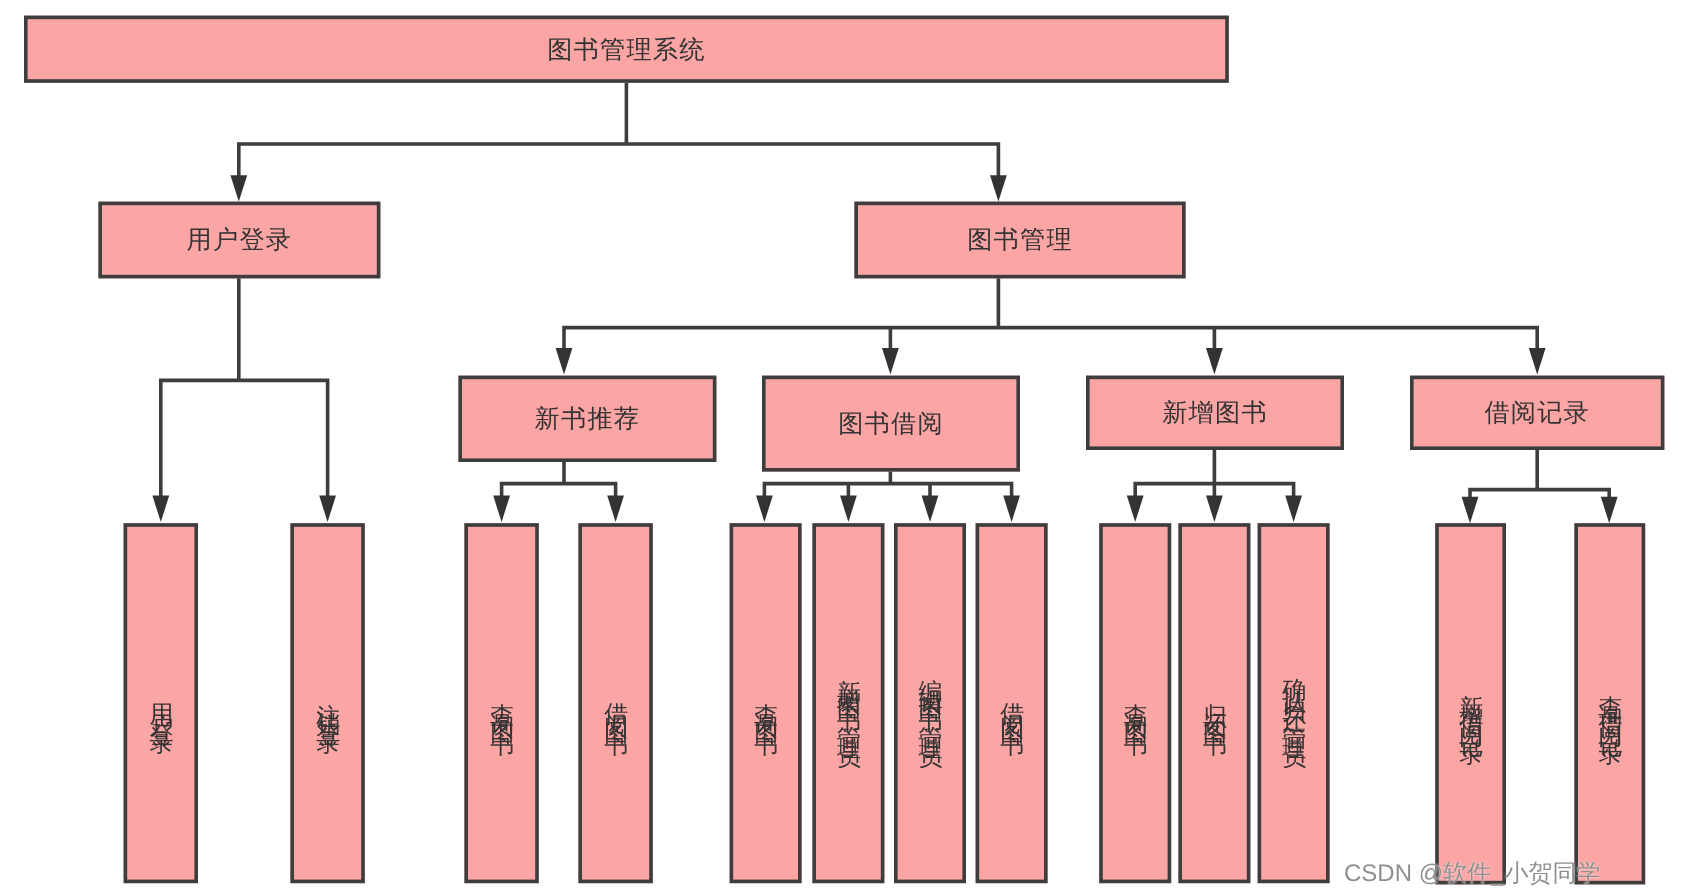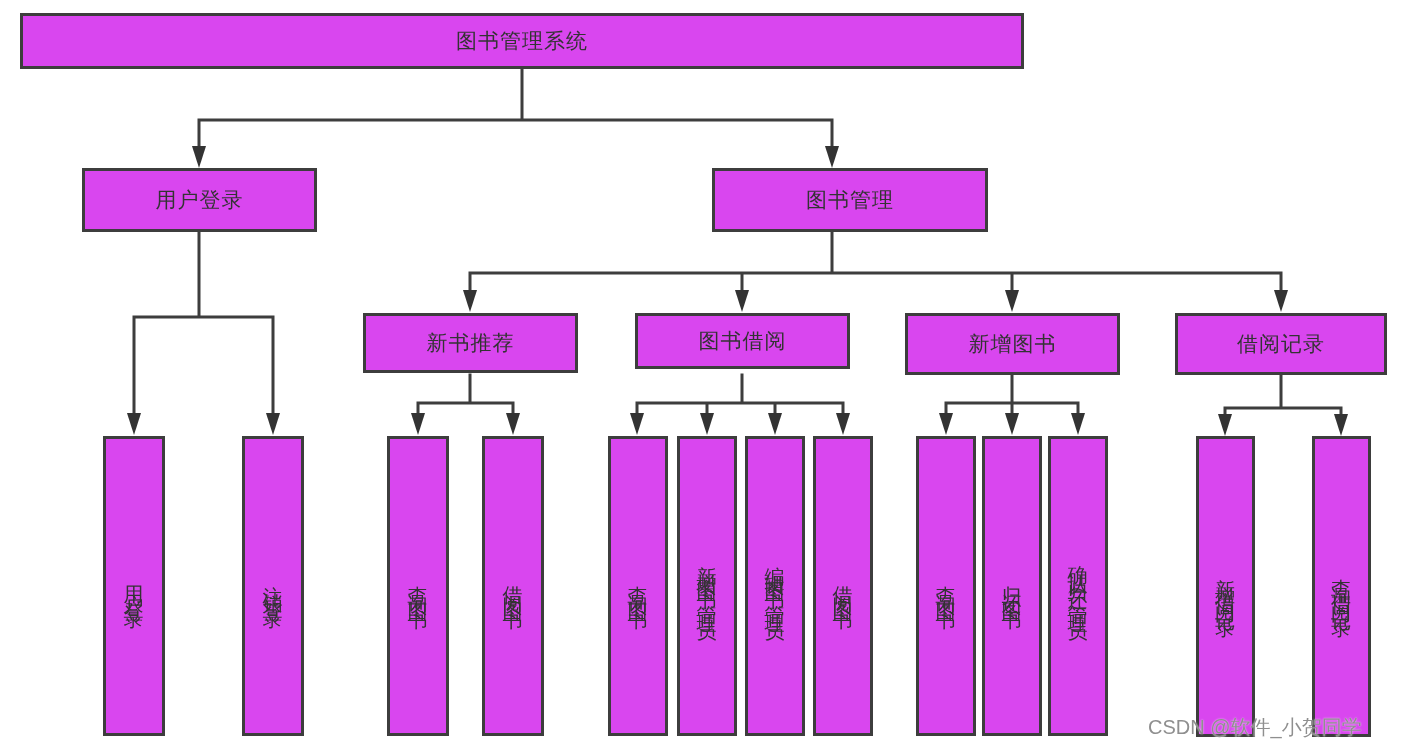--- a/index.html
+++ b/index.html
@@ -11,43 +11,43 @@
     font-family: "Liberation Sans", sans-serif;
   }
   #stage { position: absolute; inset: 0; width: 1405px; height: 747px; }
   svg.connectors {
     position: absolute; left: 0; top: 0;
     width: 1405px; height: 747px;
     pointer-events: none;
   }
   .box {
     position: absolute;
-    background: #d946ef;
+    background: #fca5a5;
     border: 3px solid #3d3d3d;
     box-sizing: border-box;
     display: flex;
     align-items: center;
     justify-content: center;
     color: #333333;
     z-index: 2;
   }
   .bh { font-size: 21px; letter-spacing: 1px; }
   .bv {
     writing-mode: vertical-rl;
     text-orientation: mixed;
     font-size: 20px;
     letter-spacing: 8px;
     line-height: 1;
   }
   
   .b-root  { left: 20px;   top: 13px;  width: 1004px; height: 56px; }
   .b-l2a   { left: 82px;   top: 168px; width: 235px;  height: 64px; }
   .b-l2b   { left: 712px;  top: 168px; width: 276px;  height: 64px; }
-  .b-l3a   { left: 363px;  top: 313px; width: 215px;  height: 60px; }
-  .b-l3b   { left: 635px;  top: 313px; width: 215px;  height: 56px; }
+  .b-l3a   { left: 382px;  top: 313px; width: 215px;  height: 72px; }
+  .b-l3b   { left: 635px;  top: 313px; width: 215px;  height: 80px; }
   .b-l3c   { left: 905px;  top: 313px; width: 215px;  height: 62px; }
   .b-l3d   { left: 1175px; top: 313px; width: 212px;  height: 62px; }
   .b-g1c1  { left: 103px;  top: 436px; width: 62px;   height: 300px; }
   .b-g1c2  { left: 242px;  top: 436px; width: 62px;   height: 300px; }
   .b-g2c1  { left: 387px;  top: 436px; width: 62px;   height: 300px; }
   .b-g2c2  { left: 482px;  top: 436px; width: 62px;   height: 300px; }
   .b-g3c1  { left: 608px;  top: 436px; width: 60px;   height: 300px; }
   .b-g3c2  { left: 677px;  top: 436px; width: 60px;   height: 300px; }
   .b-g3c3  { left: 745px;  top: 436px; width: 60px;   height: 300px; }
   .b-g3c4  { left: 813px;  top: 436px; width: 60px;   height: 300px; }
@@ -57,21 +57,20 @@
   .b-g5c1  { left: 1196px; top: 436px; width: 59px;   height: 301px; }
   .b-g5c2  { left: 1312px; top: 436px; width: 59px;   height: 301px; }
   .watermark {
     position: absolute;
     left: 1120px; top: 714px;
     z-index: 3;
     font-size: 20px;
     color: #8f8f8f;
     text-shadow: 0 0 2px rgba(255,255,255,0.8);
     white-space: nowrap;
-    margin-left: 28px;
   }
   .line { stroke: #3d3d3d; stroke-width: 3; fill: none; stroke-linecap: square; }
   .arrow { fill: #333333; stroke: none; }
 </style>
 </head>
 <body>
 
 <div id="stage">
 
   <svg class="connectors" viewBox="0 0 1405 747" xmlns="http://www.w3.org/2000/svg">

